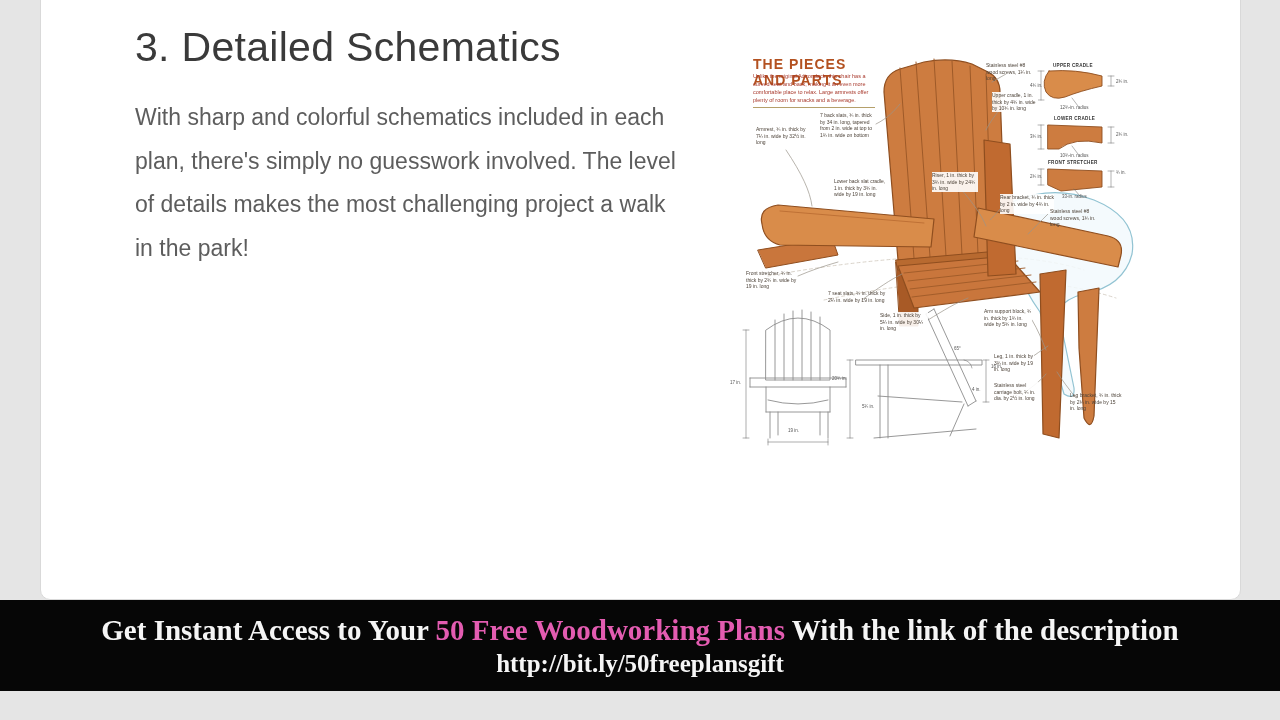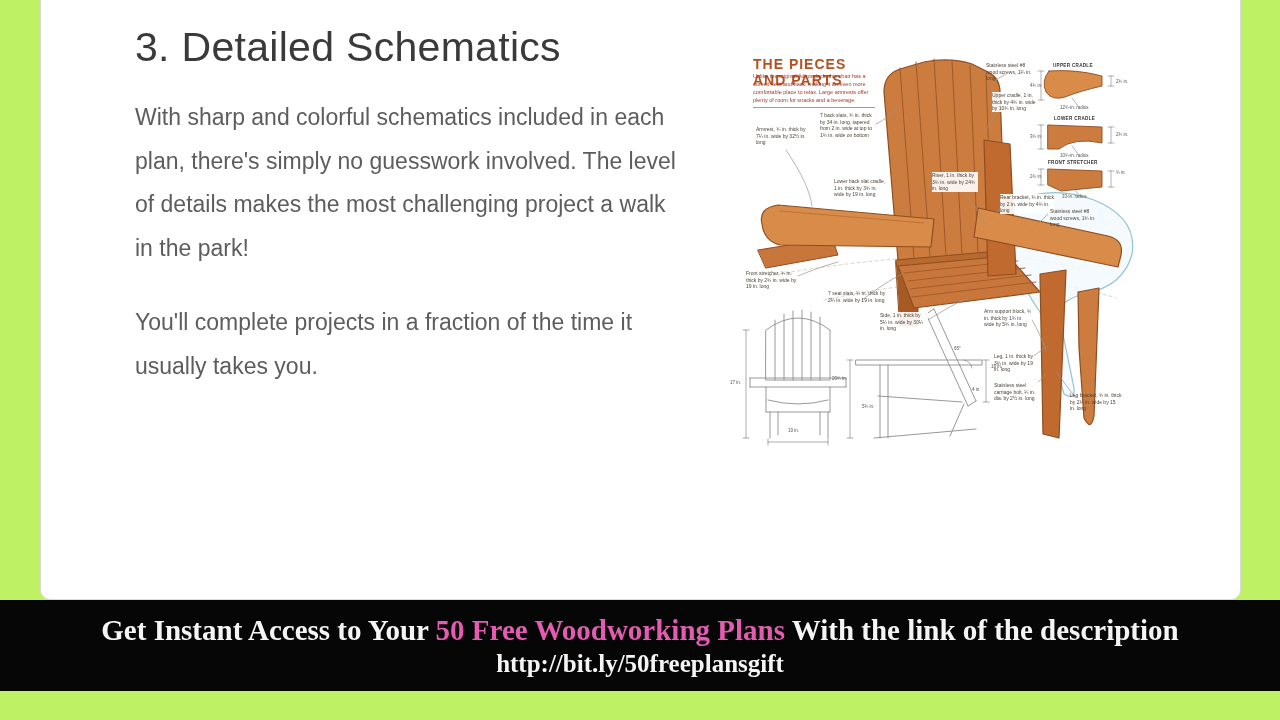--- a/index.html
+++ b/index.html
@@ -1,16 +1,16 @@
 <!DOCTYPE html>
 <html><head>
 <meta charset="utf-8">
 <style>
   html,body{margin:0;padding:0;background:#fff;}
-  .stage{position:relative;width:1280px;height:720px;background:#bef264;overflow:hidden;
+  .stage{position:relative;width:1280px;height:720px;background:#e5e5e5;overflow:hidden;
          font-family:"Liberation Sans",sans-serif;}
   .card{position:absolute;left:40px;top:-16px;width:1199px;height:614px;background:#fff;
         border:1px solid #d9d9d9;border-radius:10px;}
   .heading{position:absolute;left:135px;top:24px;margin:0;font-size:41px;font-weight:400;
            color:#3a3a3a;letter-spacing:.3px;}
   .copy{position:absolute;left:135px;top:96px;width:545px;color:#5d5d5d;font-size:23px;
         line-height:43.5px;}
   .copy p{margin:0 0 31px 0;}
   .copy .em{}
   .copy .strong{font-weight:bold;color:#555;}
@@ -35,21 +35,20 @@
 <body>
 
 <div class="stage">
 
   <div class="card"></div>
 
   <h1 class="heading">3. Detailed Schematics</h1>
 
   <div class="copy">
     <p><span>With sharp and colorful schematics included in each plan, </span><span class="em">there's simply no guesswork involved</span><span>. The level of details makes the most challenging project a walk in the park!</span></p>
-    <p><span>You'll complete projects in a fraction of the time it usually takes you.</span></p>
   </div>
 
   <figure class="schematic">
     <svg viewBox="0 0 420 440" width="420" height="440">
       <g stroke-linejoin="round" stroke-linecap="round">
 
         <g fill="none" stroke="#cfc8bd" stroke-width="0.8" stroke-dasharray="3 3">
           <path d="M40,268 C150,248 280,238 356,262"></path>
           <path d="M96,292 C200,270 300,262 388,290"></path>
         </g>

